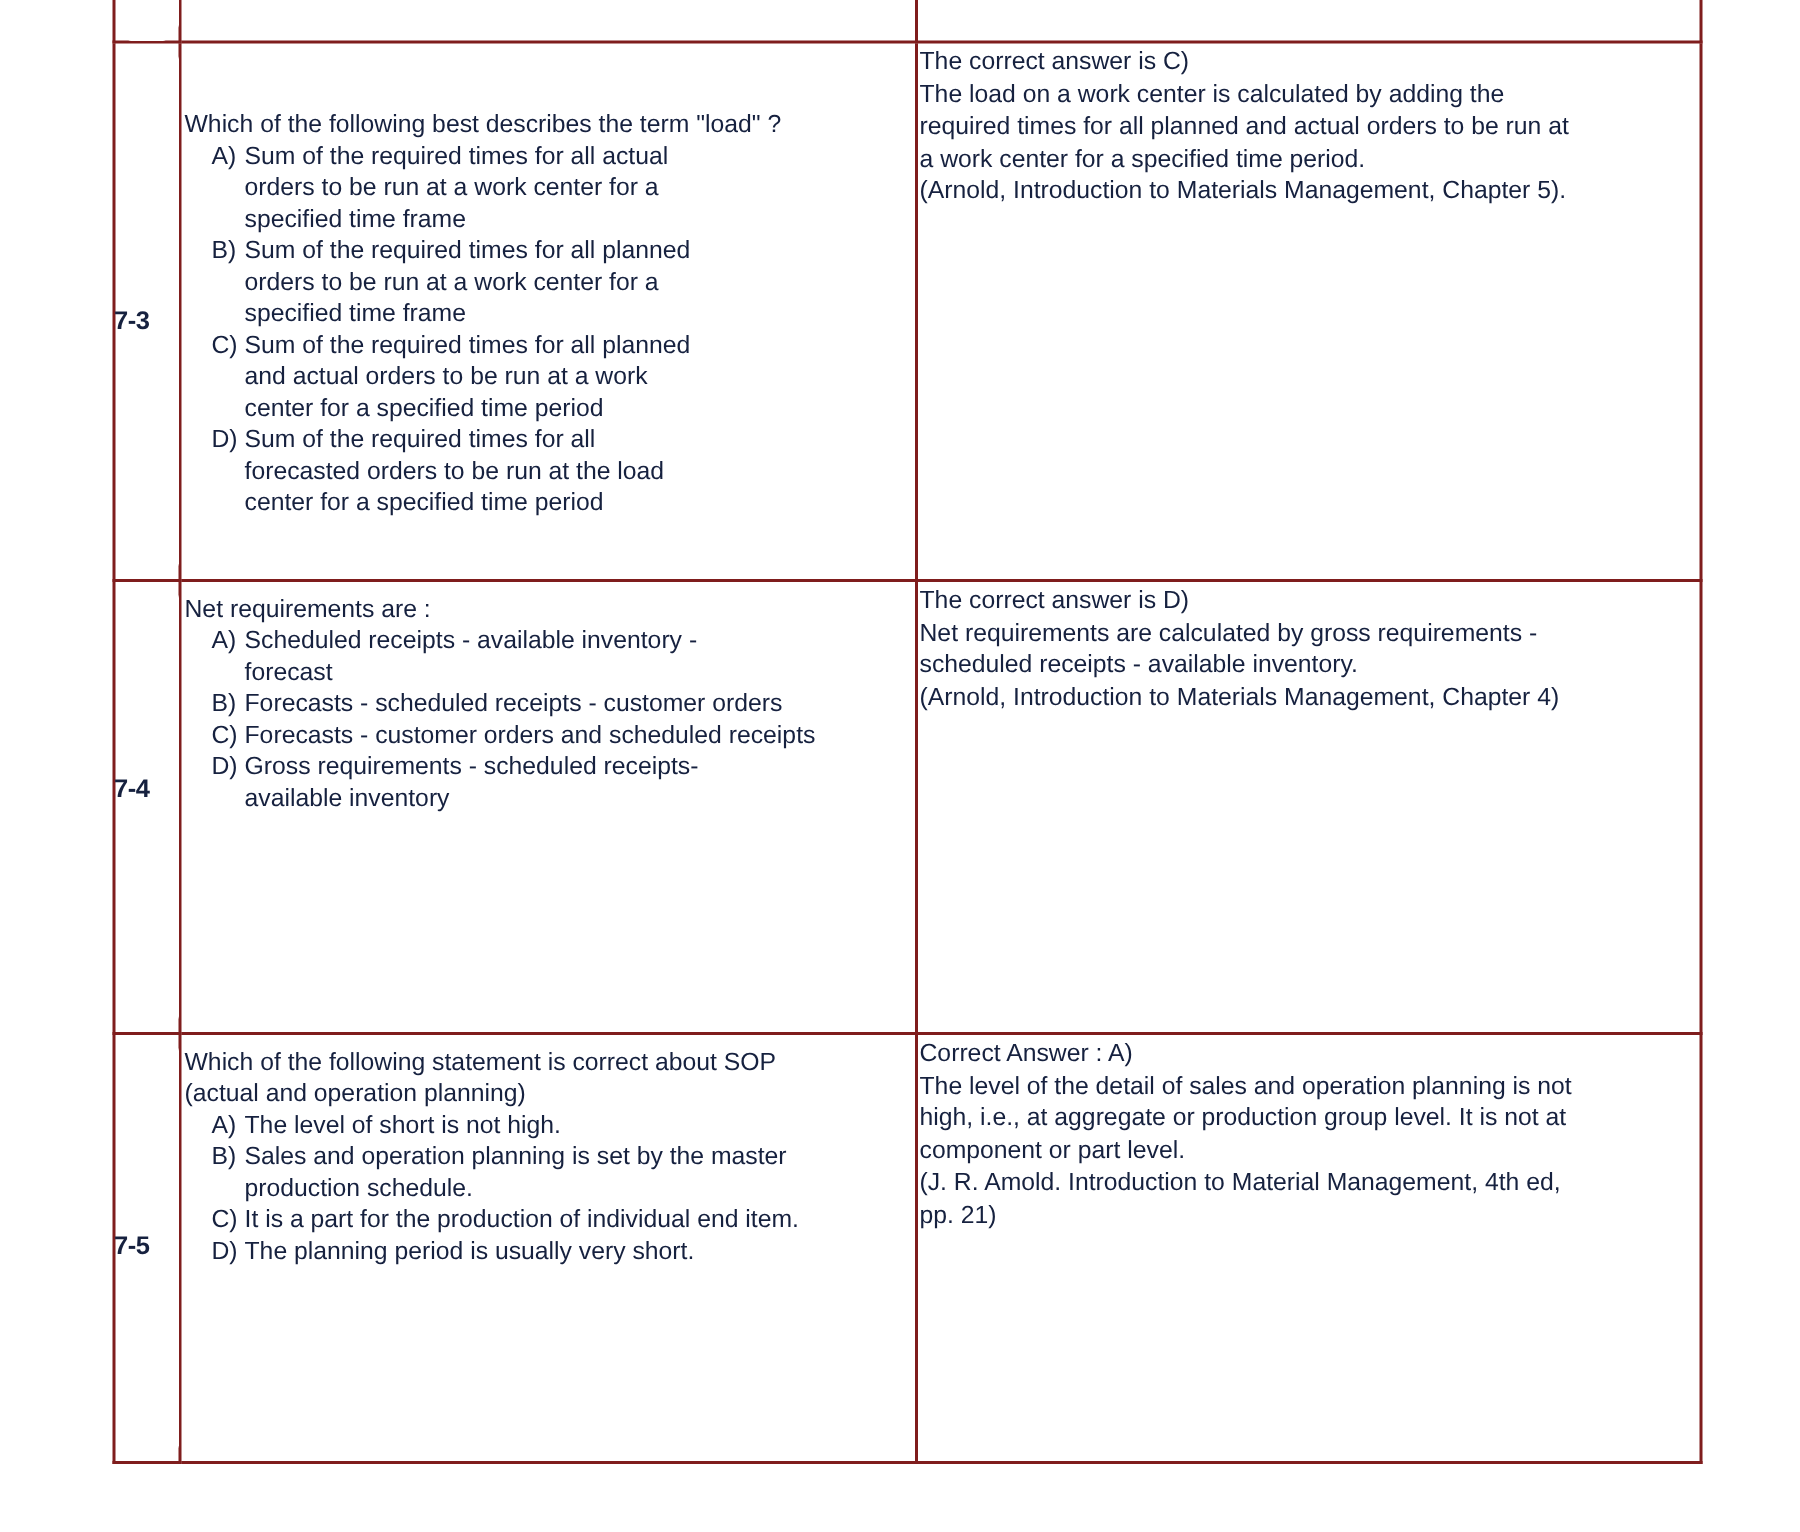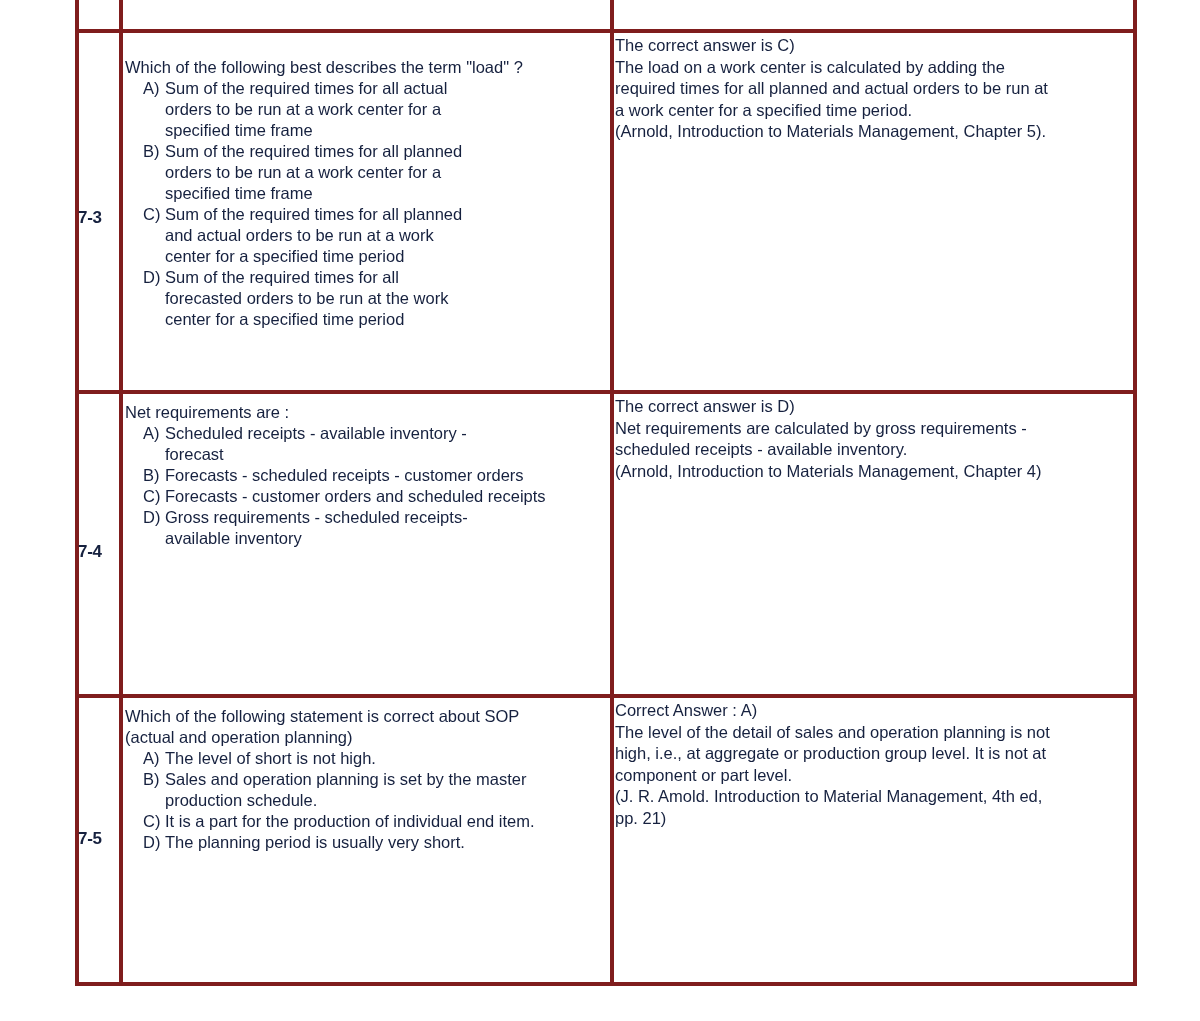--- a/index.html
+++ b/index.html
@@ -39,21 +39,21 @@
   
   .qtable {
     position: absolute;
     left: 75px;
     top: -14px;
     width: 1058px;
     border-collapse: collapse;
     table-layout: fixed;
   }
   .qtable td {
-    border: 4px solid #7f1d1d;
+    border: 2px solid #7f1d1d;
     vertical-align: top;
     padding: 0;
     background: #ffffff;
   }
 
   col.c-num  { width: 44px;  }
   col.c-q    { width: 491px; }
   col.c-a    { width: 523px; }
 
   
@@ -135,21 +135,21 @@
         <td class="num-cell"></td>
         <td class="q-cell"></td>
         <td class="a-cell"></td>
       </tr>
 
       <tr class="r-73">
         <td class="num-cell">
           <span class="num-label" style="top:176px;">7-3</span>
         </td>
         <td class="q-cell">
-          <div class="q-body" style="padding-top:24px;">
+          <div class="q-body" style="padding-top:44px;">
             <p class="q-stem">Which of the following best describes the term "load" ?</p>
             <ul class="q-options">
               <li>
                 <span class="opt-letter">A)</span>
                 <span class="opt-text">Sum of the required times for all actual
 orders to be run at a work center for a
 specified time frame</span>
               </li>
               <li>
                 <span class="opt-letter">B)</span>
@@ -159,38 +159,38 @@
               </li>
               <li>
                 <span class="opt-letter">C)</span>
                 <span class="opt-text">Sum of the required times for all planned
 and actual orders to be run at a work
 center for a specified time period</span>
               </li>
               <li>
                 <span class="opt-letter">D)</span>
                 <span class="opt-text">Sum of the required times for all
-forecasted orders to be run at the work
+forecasted orders to be run at the load
 center for a specified time period</span>
               </li>
             </ul>
           </div>
         </td>
         <td class="a-cell">
           <div class="a-body">The correct answer is C)
 The load on a work center is calculated by adding the
 required times for all planned and actual orders to be run at
 a work center for a specified time period.
 (Arnold, Introduction to Materials Management, Chapter 5).</div>
         </td>
       </tr>
 
       <tr class="r-74">
         <td class="num-cell">
-          <span class="num-label" style="top:149px;">7-4</span>
+          <span class="num-label" style="top:129px;">7-4</span>
         </td>
         <td class="q-cell">
           <div class="q-body" style="padding-top:8px;">
             <p class="q-stem">Net requirements are :</p>
             <ul class="q-options">
               <li>
                 <span class="opt-letter">A)</span>
                 <span class="opt-text">Scheduled receipts - available inventory -
 forecast</span>
               </li>

